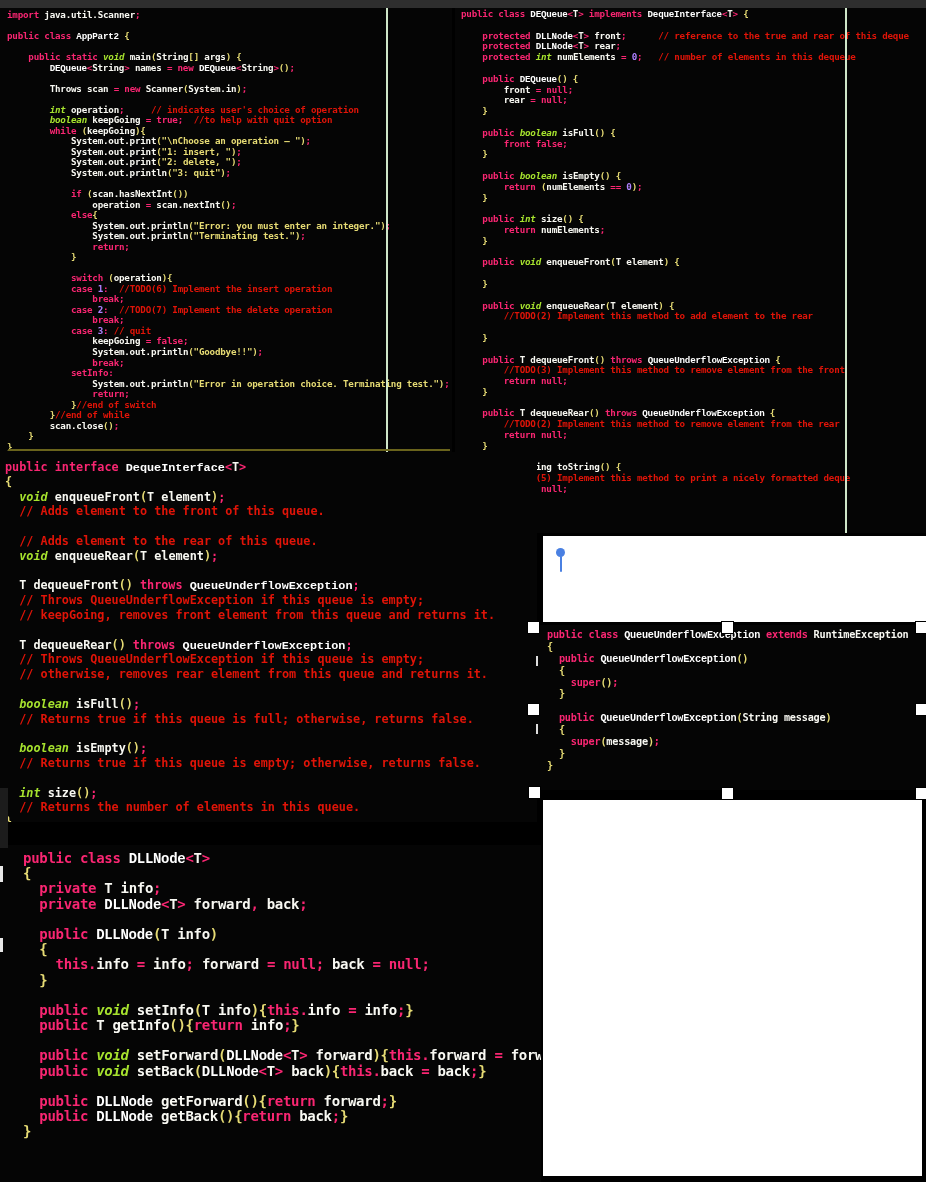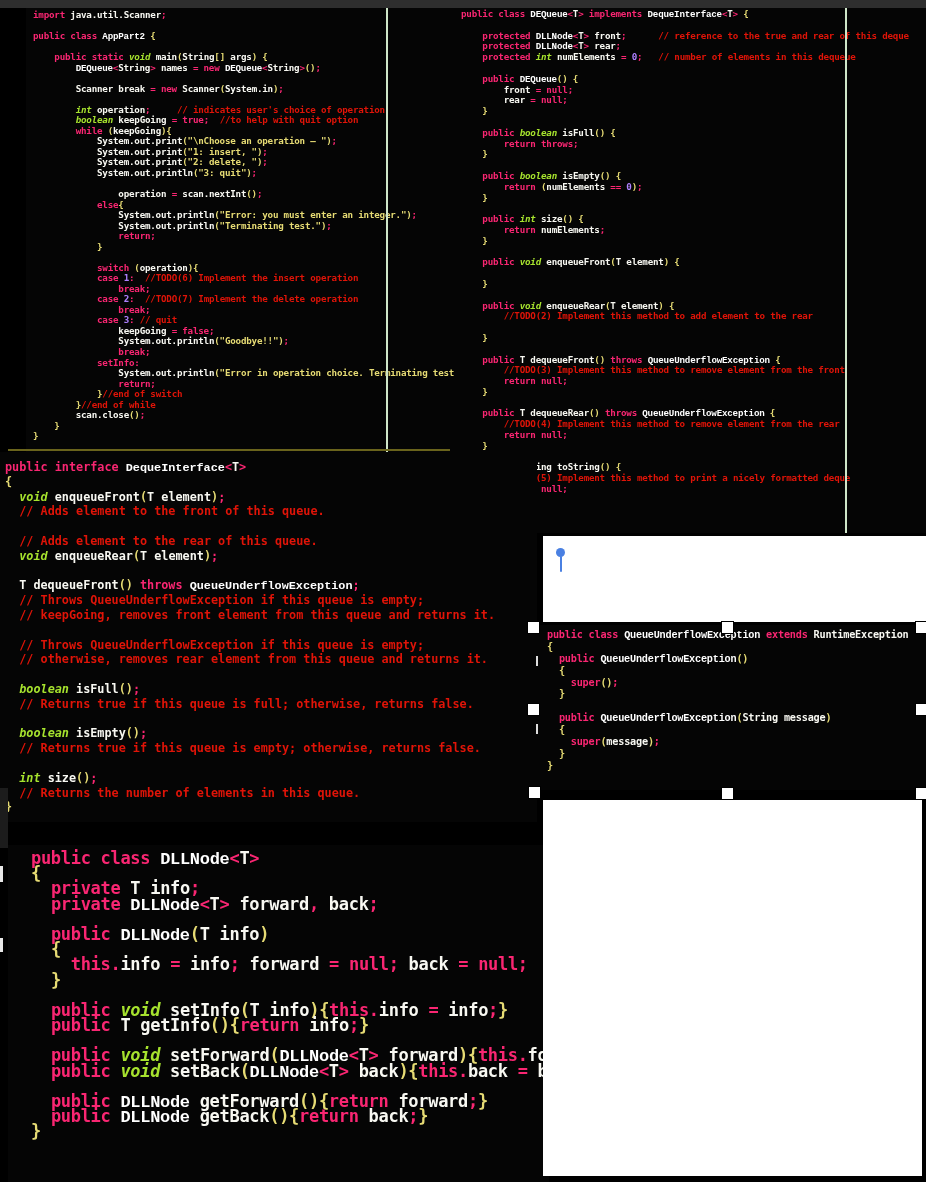--- a/index.html
+++ b/index.html
@@ -21,38 +21,39 @@
   .pin{position:absolute;width:14px;height:26px;}
   .pin .head{position:absolute;left:2px;top:0;width:9px;height:9px;border-radius:50%;background:#4a80e2;}
   .pin .stem{position:absolute;left:5.5px;top:8px;width:2px;height:16px;background:#4a80e2;border-radius:1px;}
 </style>
 </head>
 <body>
 
 <div id="screen">
   <div class="topbar"></div>
 
-  <div class="panel" style="left: 0px; top: 8px; width: 452px; height: 444px; font-size: 9.2px; letter-spacing: -0.2px; padding-left: 7px; padding-top: 2px; margin-left: 26px; --lh: 10.54px;">
+  <div class="panel" style="left: 0px; top: 8px; width: 452px; height: 444px; font-size: 9.2px; letter-spacing: -0.2px; padding-left: 7px; padding-top: 2px; --lh: 10.54px;">
       <div class="cl"><span class="tk-p">import </span><span class="tk-w">java.util.Scanner</span><span class="tk-p">;</span></div>
       <div class="cl"></div>
       <div class="cl"><span class="tk-p">public class </span><span class="tk-b">AppPart2</span><span class="tk-y"> {</span></div>
       <div class="cl"></div>
       <div class="cl"><span class="tk-w">    </span><span class="tk-p">public static </span><span class="tk-g">void</span><span class="tk-w"> main</span><span class="tk-y">(</span><span class="tk-w">String</span><span class="tk-y">[]</span><span class="tk-w"> args</span><span class="tk-y">) {</span></div>
       <div class="cl"><span class="tk-w">        </span><span class="tk-b">DEQueue</span><span class="tk-p">&lt;</span><span class="tk-w">String</span><span class="tk-p">&gt; </span><span class="tk-w">names </span><span class="tk-p">= new </span><span class="tk-b">DEQueue</span><span class="tk-p">&lt;</span><span class="tk-w">String</span><span class="tk-p">&gt;</span><span class="tk-y">()</span><span class="tk-p">;</span></div>
       <div class="cl"></div>
-      <div class="cl"><span class="tk-w">        Scanner break </span><span class="tk-p">= new </span><span class="tk-w">Scanner</span><span class="tk-y">(</span><span class="tk-w">System.in</span><span class="tk-y">)</span><span class="tk-p">;</span></div>
+      <div class="cl"><span class="tk-w">        Throws scan </span><span class="tk-p">= new </span><span class="tk-w">Scanner</span><span class="tk-y">(</span><span class="tk-w">System.in</span><span class="tk-y">)</span><span class="tk-p">;</span></div>
       <div class="cl"></div>
       <div class="cl"><span class="tk-w">        </span><span class="tk-g">int</span><span class="tk-w"> operation</span><span class="tk-p">;</span><span class="tk-r">     // indicates user's choice of operation</span></div>
       <div class="cl"><span class="tk-w">        </span><span class="tk-g">boolean</span><span class="tk-w"> keepGoing </span><span class="tk-p">= true;</span><span class="tk-r">  //to help with quit option</span></div>
       <div class="cl"><span class="tk-w">        </span><span class="tk-p">while </span><span class="tk-y">(</span><span class="tk-w">keepGoing</span><span class="tk-y">){</span></div>
       <div class="cl"><span class="tk-w">            System.out.print</span><span class="tk-y">("\nChoose an operation – ")</span><span class="tk-p">;</span></div>
       <div class="cl"><span class="tk-w">            System.out.print</span><span class="tk-y">("1: insert, ")</span><span class="tk-p">;</span></div>
       <div class="cl"><span class="tk-w">            System.out.print</span><span class="tk-y">("2: delete, ")</span><span class="tk-p">;</span></div>
       <div class="cl"><span class="tk-w">            System.out.println</span><span class="tk-y">("3: quit")</span><span class="tk-p">;</span></div>
       <div class="cl"></div>
+      <div class="cl"><span class="tk-w">            </span><span class="tk-p">if </span><span class="tk-y">(</span><span class="tk-w">scan.hasNextInt</span><span class="tk-y">())</span></div>
       <div class="cl"><span class="tk-w">                operation </span><span class="tk-p">=</span><span class="tk-w"> scan.nextInt</span><span class="tk-y">()</span><span class="tk-p">;</span></div>
       <div class="cl"><span class="tk-w">            </span><span class="tk-p">else</span><span class="tk-y">{</span></div>
       <div class="cl"><span class="tk-w">                System.out.println</span><span class="tk-y">("Error: you must enter an integer.")</span><span class="tk-p">;</span></div>
       <div class="cl"><span class="tk-w">                System.out.println</span><span class="tk-y">("Terminating test.")</span><span class="tk-p">;</span></div>
       <div class="cl"><span class="tk-w">                </span><span class="tk-p">return;</span></div>
       <div class="cl"><span class="tk-w">            </span><span class="tk-y">}</span></div>
       <div class="cl"></div>
       <div class="cl"><span class="tk-w">            </span><span class="tk-p">switch </span><span class="tk-y">(</span><span class="tk-w">operation</span><span class="tk-y">){</span></div>
       <div class="cl"><span class="tk-w">            </span><span class="tk-p">case </span><span class="tk-u">1</span><span class="tk-p">:</span><span class="tk-r">  //TODO(6) Implement the insert operation</span></div>
       <div class="cl"><span class="tk-w">                </span><span class="tk-p">break;</span></div>
@@ -77,21 +78,21 @@
       <div class="cl"><span class="tk-w">    </span><span class="tk-p">protected </span><span class="tk-b">DLLNode</span><span class="tk-p">&lt;</span><span class="tk-w">T</span><span class="tk-p">&gt; </span><span class="tk-w">front</span><span class="tk-p">;</span><span class="tk-r">      // reference to the true and rear of this deque</span></div>
       <div class="cl"><span class="tk-w">    </span><span class="tk-p">protected </span><span class="tk-b">DLLNode</span><span class="tk-p">&lt;</span><span class="tk-w">T</span><span class="tk-p">&gt; </span><span class="tk-w">rear</span><span class="tk-p">;</span></div>
       <div class="cl"><span class="tk-w">    </span><span class="tk-p">protected </span><span class="tk-g">int</span><span class="tk-w"> numElements </span><span class="tk-p">= </span><span class="tk-u">0</span><span class="tk-p">;</span><span class="tk-r">   // number of elements in this dequeue</span></div>
       <div class="cl"></div>
       <div class="cl"><span class="tk-w">    </span><span class="tk-p">public </span><span class="tk-b">DEQueue</span><span class="tk-y">() {</span></div>
       <div class="cl"><span class="tk-w">        front </span><span class="tk-p">= null;</span></div>
       <div class="cl"><span class="tk-w">        rear </span><span class="tk-p">= null;</span></div>
       <div class="cl"><span class="tk-w">    </span><span class="tk-y">}</span></div>
       <div class="cl"></div>
       <div class="cl"><span class="tk-w">    </span><span class="tk-p">public </span><span class="tk-g">boolean</span><span class="tk-w"> isFull</span><span class="tk-y">() {</span></div>
-      <div class="cl"><span class="tk-w">        </span><span class="tk-p">return throws;</span></div>
+      <div class="cl"><span class="tk-w">        </span><span class="tk-p">front false;</span></div>
       <div class="cl"><span class="tk-w">    </span><span class="tk-y">}</span></div>
       <div class="cl"></div>
       <div class="cl"><span class="tk-w">    </span><span class="tk-p">public </span><span class="tk-g">boolean</span><span class="tk-w"> isEmpty</span><span class="tk-y">() {</span></div>
       <div class="cl"><span class="tk-w">        </span><span class="tk-p">return </span><span class="tk-y">(</span><span class="tk-w">numElements </span><span class="tk-p">== </span><span class="tk-u">0</span><span class="tk-y">)</span><span class="tk-p">;</span></div>
       <div class="cl"><span class="tk-w">    </span><span class="tk-y">}</span></div>
       <div class="cl"></div>
       <div class="cl"><span class="tk-w">    </span><span class="tk-p">public </span><span class="tk-g">int</span><span class="tk-w"> size</span><span class="tk-y">() {</span></div>
       <div class="cl"><span class="tk-w">        </span><span class="tk-p">return </span><span class="tk-w">numElements</span><span class="tk-p">;</span></div>
       <div class="cl"><span class="tk-w">    </span><span class="tk-y">}</span></div>
       <div class="cl"></div>
@@ -103,21 +104,21 @@
       <div class="cl"><span class="tk-w">        </span><span class="tk-r">//TODO(2) Implement this method to add element to the rear</span></div>
       <div class="cl"></div>
       <div class="cl"><span class="tk-w">    </span><span class="tk-y">}</span></div>
       <div class="cl"></div>
       <div class="cl"><span class="tk-w">    </span><span class="tk-p">public </span><span class="tk-w">T dequeueFront</span><span class="tk-y">() </span><span class="tk-p">throws </span><span class="tk-b">QueueUnderflowException</span><span class="tk-y"> {</span></div>
       <div class="cl"><span class="tk-w">        </span><span class="tk-r">//TODO(3) Implement this method to remove element from the front</span></div>
       <div class="cl"><span class="tk-w">        </span><span class="tk-p">return null;</span></div>
       <div class="cl"><span class="tk-w">    </span><span class="tk-y">}</span></div>
       <div class="cl"></div>
       <div class="cl"><span class="tk-w">    </span><span class="tk-p">public </span><span class="tk-w">T dequeueRear</span><span class="tk-y">() </span><span class="tk-p">throws </span><span class="tk-b">QueueUnderflowException</span><span class="tk-y"> {</span></div>
-      <div class="cl"><span class="tk-w">        </span><span class="tk-r">//TODO(4) Implement this method to remove element from the rear</span></div>
+      <div class="cl"><span class="tk-w">        </span><span class="tk-r">//TODO(2) Implement this method to remove element from the rear</span></div>
       <div class="cl"><span class="tk-w">        </span><span class="tk-p">return null;</span></div>
       <div class="cl"><span class="tk-w">    </span><span class="tk-y">}</span></div>
       <div class="cl"></div>
       <div class="cl"><span class="tk-w">    </span><span class="tk-p">public </span><span class="tk-w">String toString</span><span class="tk-y">() {</span></div>
       <div class="cl"><span class="tk-w">        </span><span class="tk-r">//TODO(5) Implement this method to print a nicely formatted deque</span></div>
       <div class="cl"><span class="tk-w">        </span><span class="tk-p">return null;</span></div>
       <div class="cl"><span class="tk-w">    </span><span class="tk-y">}</span></div>
       <div class="cl"><span class="tk-y">}</span></div>
     </div>
   <div class="panel" style="left: 0px; top: 452px; width: 537px; height: 370px; font-size: 11.8px; letter-spacing: 0px; padding-left: 5px; padding-top: 8px; --lh: 14.8px;">
@@ -126,20 +127,21 @@
       <div class="cl"><span class="tk-w">  </span><span class="tk-g">void</span><span class="tk-w"> enqueueFront</span><span class="tk-y">(</span><span class="tk-w">T element</span><span class="tk-y">)</span><span class="tk-p">;</span></div>
       <div class="cl"><span class="tk-w">  </span><span class="tk-r">// Adds element to the front of this queue.</span></div>
       <div class="cl"></div>
       <div class="cl"><span class="tk-w">  </span><span class="tk-r">// Adds element to the rear of this queue.</span></div>
       <div class="cl"><span class="tk-w">  </span><span class="tk-g">void</span><span class="tk-w"> enqueueRear</span><span class="tk-y">(</span><span class="tk-w">T element</span><span class="tk-y">)</span><span class="tk-p">;</span></div>
       <div class="cl"></div>
       <div class="cl"><span class="tk-w">  T dequeueFront</span><span class="tk-y">() </span><span class="tk-p">throws </span><span class="tk-b">QueueUnderflowException</span><span class="tk-p">;</span></div>
       <div class="cl"><span class="tk-w">  </span><span class="tk-r">// Throws QueueUnderflowException if this queue is empty;</span></div>
       <div class="cl"><span class="tk-w">  </span><span class="tk-r">// keepGoing, removes front element from this queue and returns it.</span></div>
       <div class="cl"></div>
+      <div class="cl"><span class="tk-w">  T dequeueRear</span><span class="tk-y">() </span><span class="tk-p">throws </span><span class="tk-b">QueueUnderflowException</span><span class="tk-p">;</span></div>
       <div class="cl"><span class="tk-w">  </span><span class="tk-r">// Throws QueueUnderflowException if this queue is empty;</span></div>
       <div class="cl"><span class="tk-w">  </span><span class="tk-r">// otherwise, removes rear element from this queue and returns it.</span></div>
       <div class="cl"></div>
       <div class="cl"><span class="tk-w">  </span><span class="tk-g">boolean</span><span class="tk-w"> isFull</span><span class="tk-y">()</span><span class="tk-p">;</span></div>
       <div class="cl"><span class="tk-w">  </span><span class="tk-r">// Returns true if this queue is full; otherwise, returns false.</span></div>
       <div class="cl"></div>
       <div class="cl"><span class="tk-w">  </span><span class="tk-g">boolean</span><span class="tk-w"> isEmpty</span><span class="tk-y">()</span><span class="tk-p">;</span></div>
       <div class="cl"><span class="tk-w">  </span><span class="tk-r">// Returns true if this queue is empty; otherwise, returns false.</span></div>
       <div class="cl"></div>
       <div class="cl"><span class="tk-w">  </span><span class="tk-g">int</span><span class="tk-w"> size</span><span class="tk-y">()</span><span class="tk-p">;</span></div>
@@ -153,21 +155,21 @@
       <div class="cl"><span class="tk-w">  </span><span class="tk-y">{</span></div>
       <div class="cl"><span class="tk-w">    </span><span class="tk-p">super</span><span class="tk-y">()</span><span class="tk-p">;</span></div>
       <div class="cl"><span class="tk-w">  </span><span class="tk-y">}</span></div>
       <div class="cl"></div>
       <div class="cl"><span class="tk-w">  </span><span class="tk-p">public </span><span class="tk-b">QueueUnderflowException</span><span class="tk-y">(</span><span class="tk-w">String message</span><span class="tk-y">)</span></div>
       <div class="cl"><span class="tk-w">  </span><span class="tk-y">{</span></div>
       <div class="cl"><span class="tk-w">    </span><span class="tk-p">super</span><span class="tk-y">(</span><span class="tk-w">message</span><span class="tk-y">)</span><span class="tk-p">;</span></div>
       <div class="cl"><span class="tk-w">  </span><span class="tk-y">}</span></div>
       <div class="cl"><span class="tk-y">}</span></div>
     </div>
-  <div class="panel" style="left: 8px; top: 845px; width: 541px; height: 337px; font-size: 17px; letter-spacing: -0.3px; padding-left: 23px; padding-top: 6px; --lh: 15.2px;">
+  <div class="panel" style="left: 0px; top: 845px; width: 541px; height: 337px; font-size: 14px; letter-spacing: -0.3px; padding-left: 23px; padding-top: 6px; --lh: 15.2px;">
       <div class="cl"><span class="tk-p">public class </span><span class="tk-b">DLLNode</span><span class="tk-p">&lt;</span><span class="tk-w">T</span><span class="tk-p">&gt;</span></div>
       <div class="cl"><span class="tk-y">{</span></div>
       <div class="cl"><span class="tk-w">  </span><span class="tk-p">private </span><span class="tk-w">T info</span><span class="tk-p">;</span></div>
       <div class="cl"><span class="tk-w">  </span><span class="tk-p">private </span><span class="tk-b">DLLNode</span><span class="tk-p">&lt;</span><span class="tk-w">T</span><span class="tk-p">&gt; </span><span class="tk-w">forward</span><span class="tk-p">,</span><span class="tk-w"> back</span><span class="tk-p">;</span></div>
       <div class="cl"></div>
       <div class="cl"><span class="tk-w">  </span><span class="tk-p">public </span><span class="tk-b">DLLNode</span><span class="tk-y">(</span><span class="tk-w">T info</span><span class="tk-y">)</span></div>
       <div class="cl"><span class="tk-w">  </span><span class="tk-y">{</span></div>
       <div class="cl"><span class="tk-w">    </span><span class="tk-p">this.</span><span class="tk-w">info </span><span class="tk-p">= </span><span class="tk-w">info</span><span class="tk-p">;</span><span class="tk-w"> forward </span><span class="tk-p">= null;</span><span class="tk-w"> back </span><span class="tk-p">= null;</span></div>
       <div class="cl"><span class="tk-w">  </span><span class="tk-y">}</span></div>
       <div class="cl"></div>

